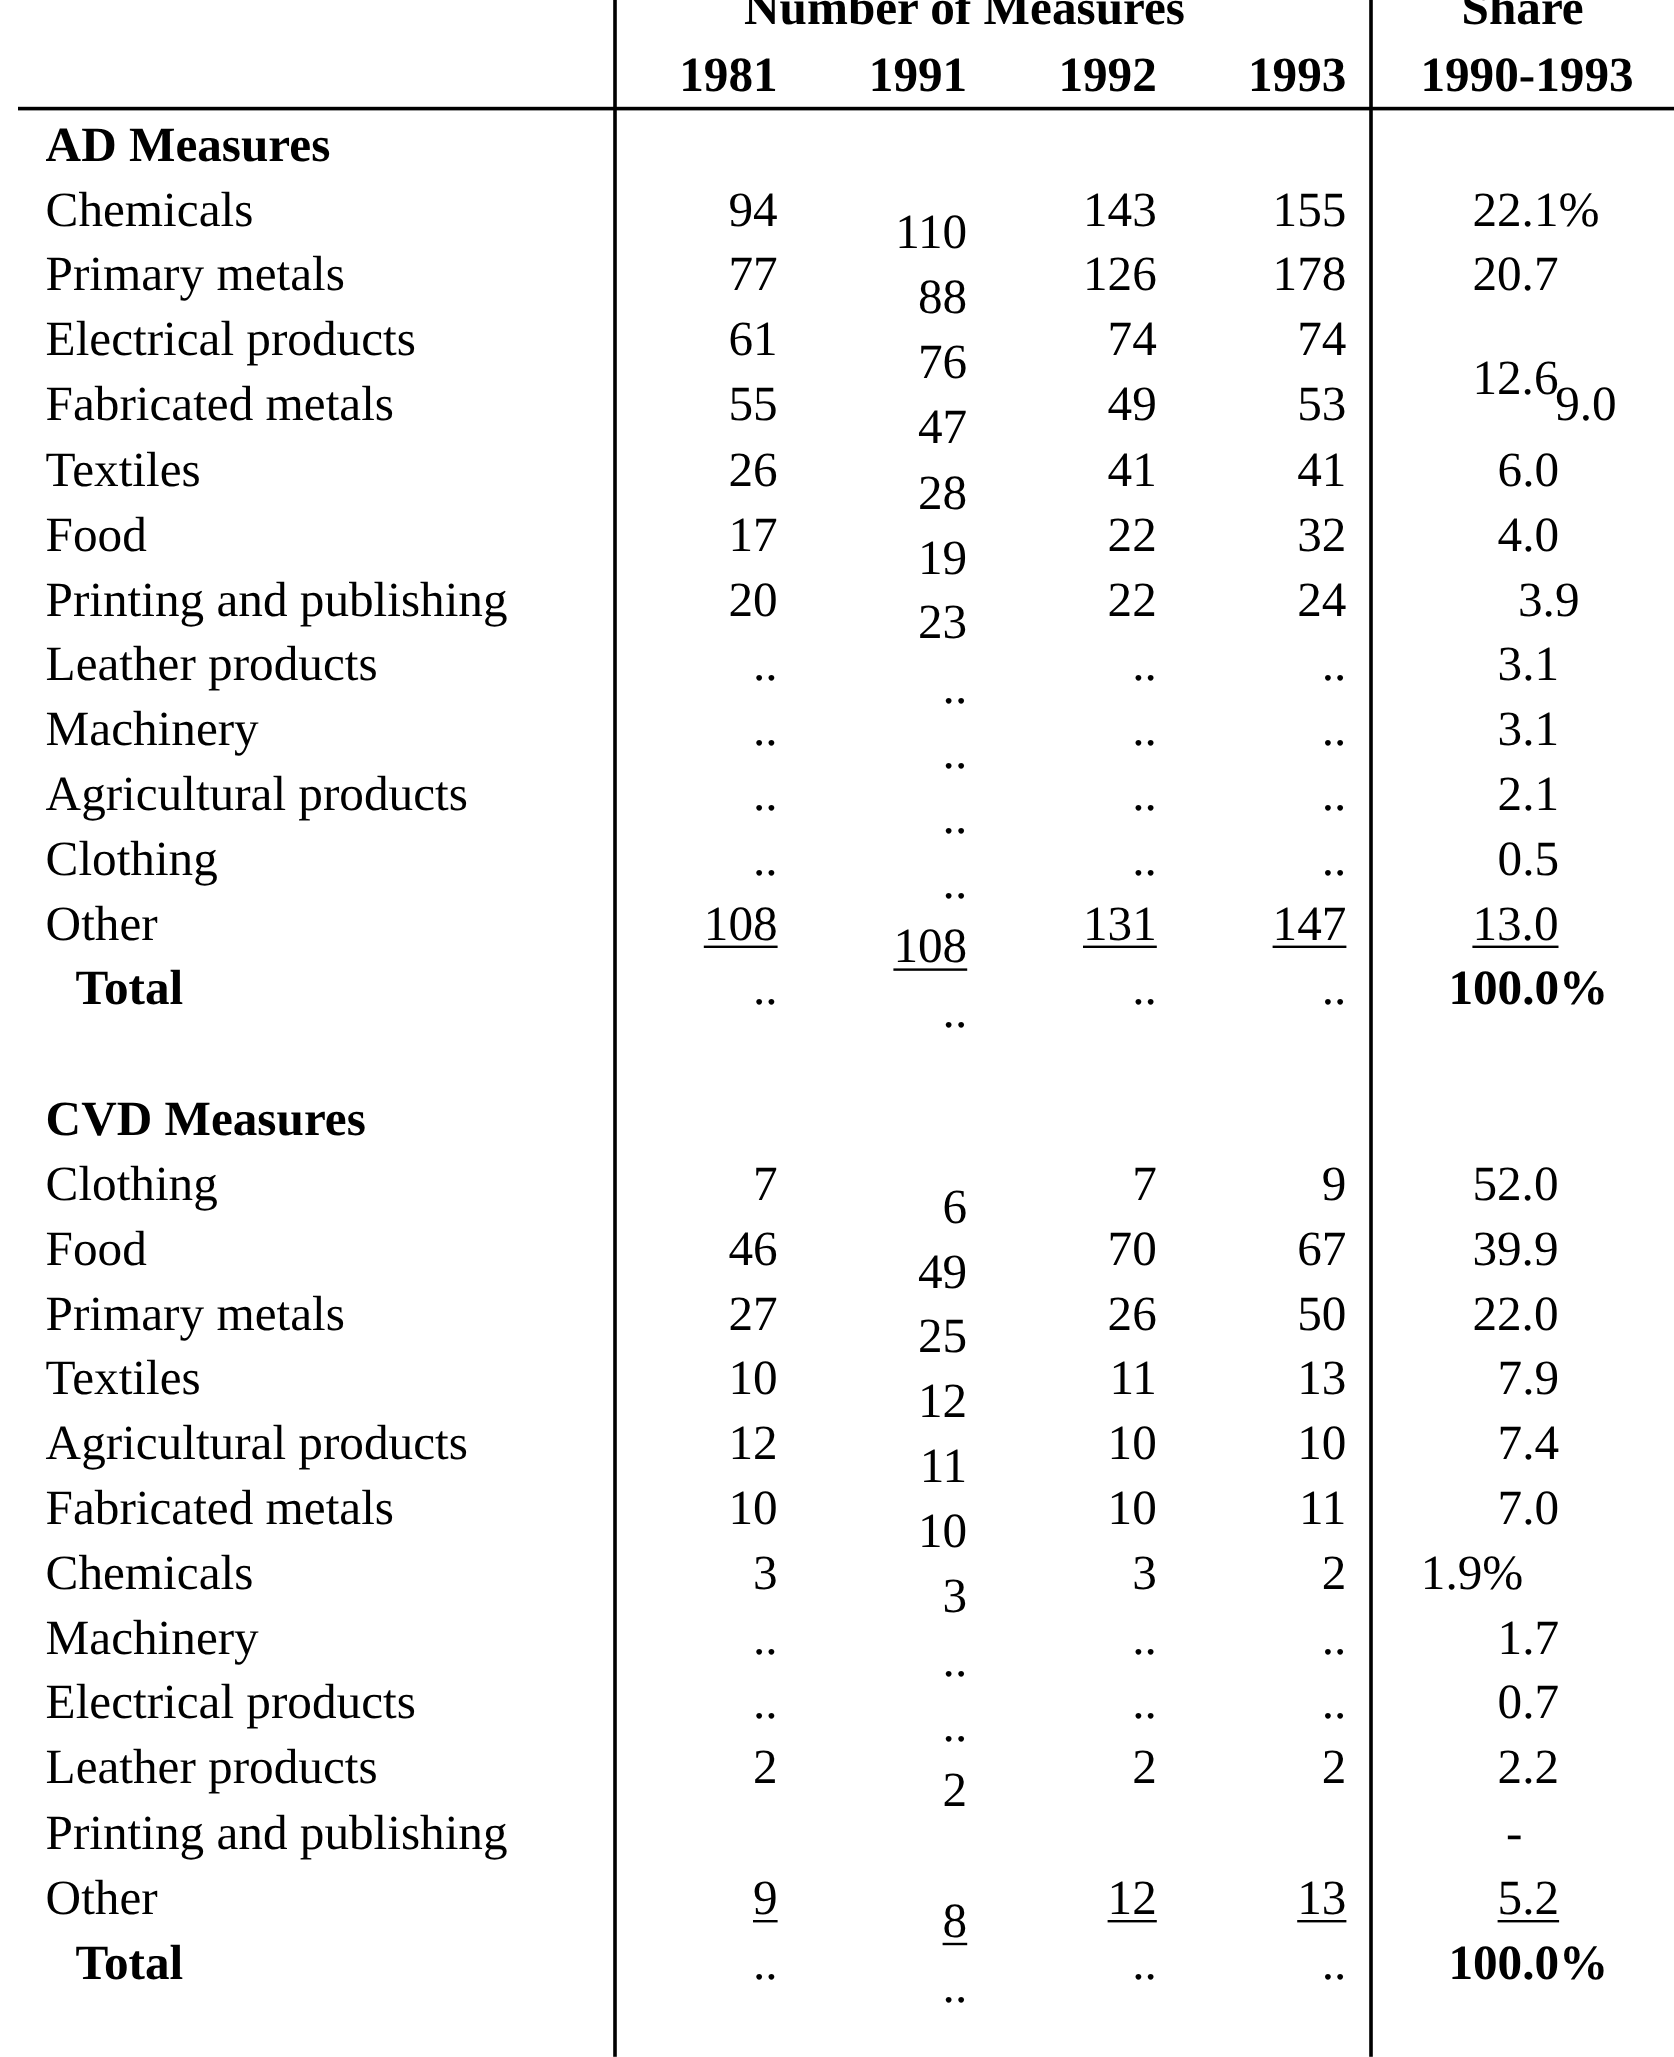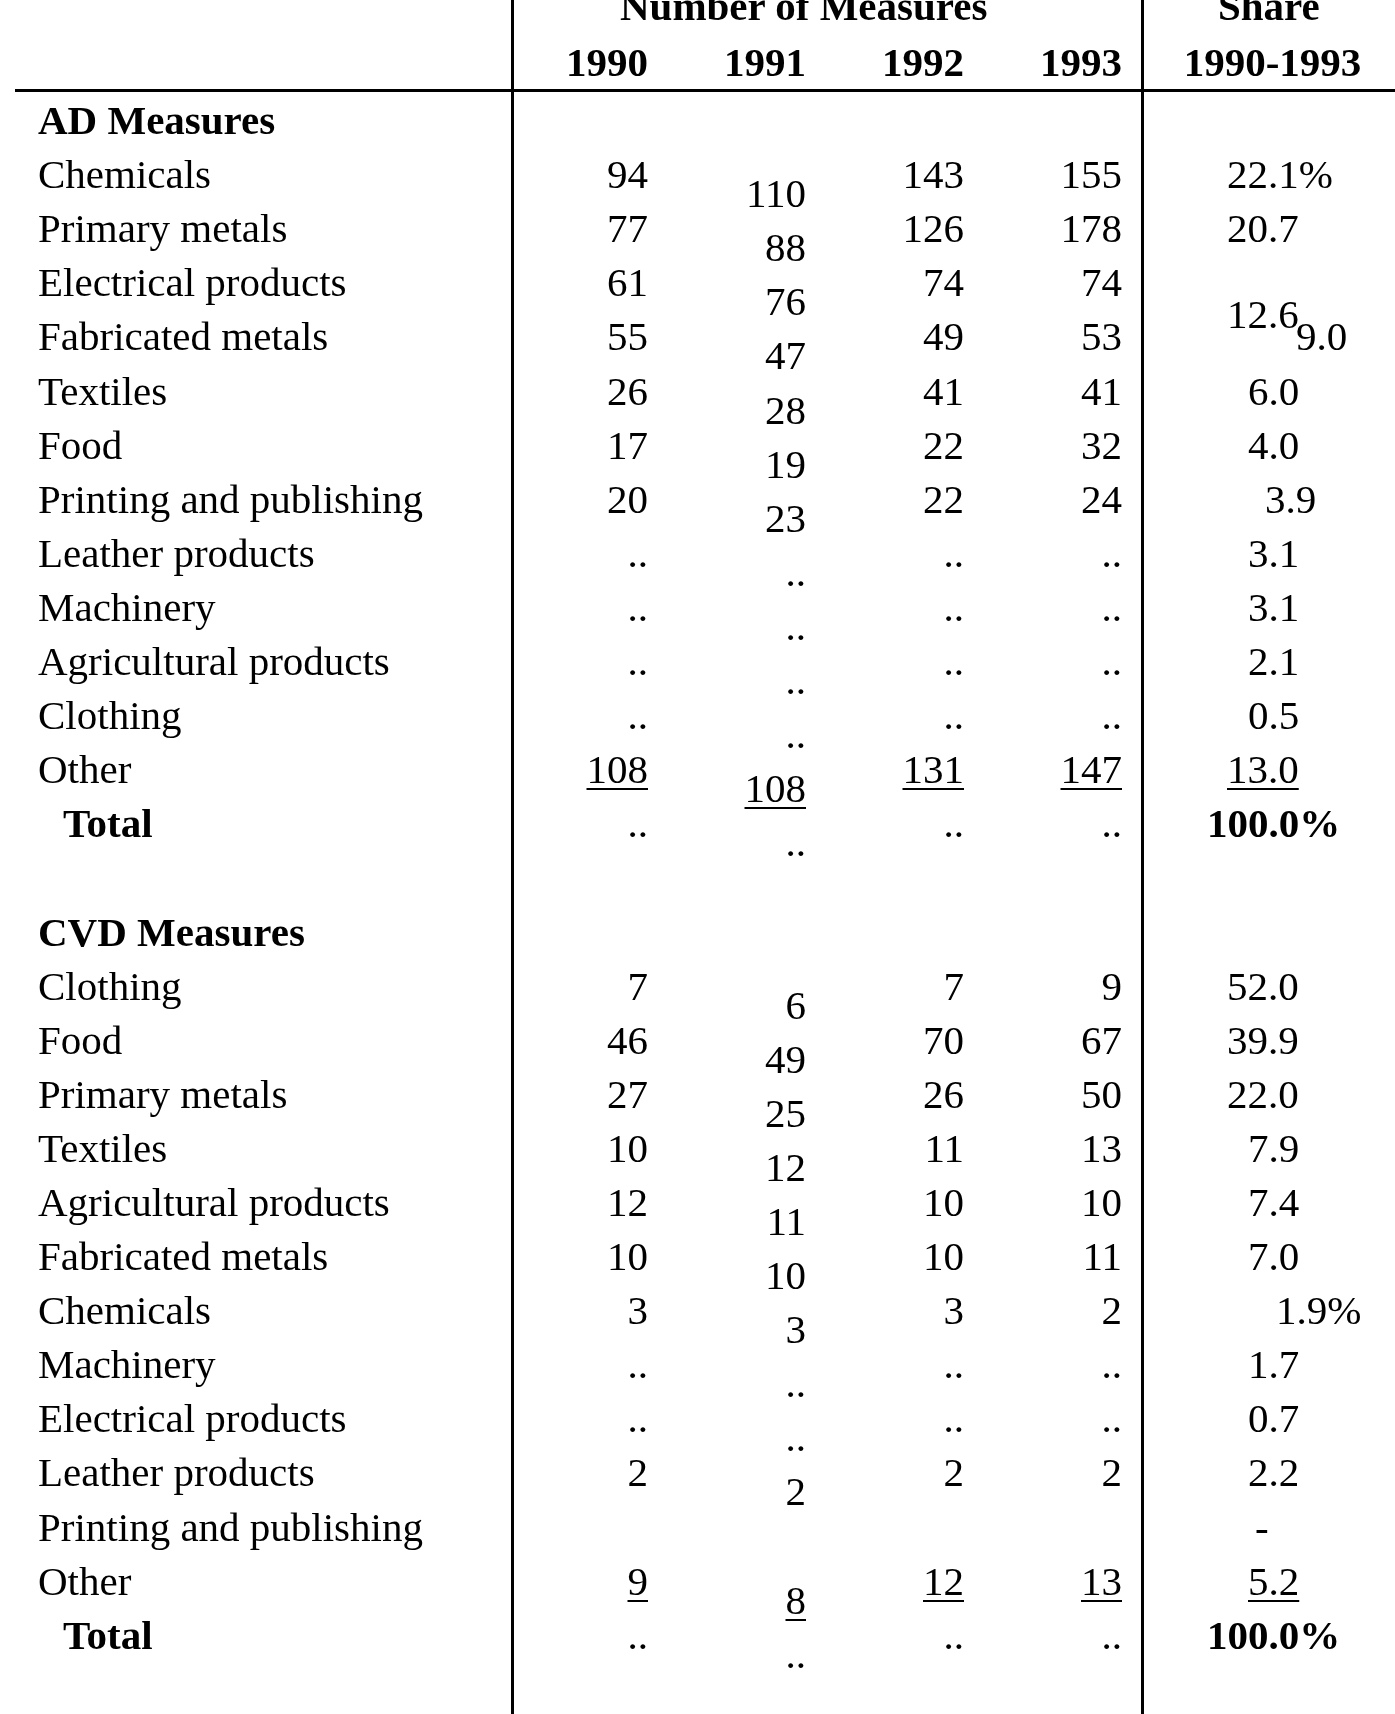--- a/index.html
+++ b/index.html
@@ -32,21 +32,21 @@
 </style>
 </head>
 <body>
 
 <div class="vline v1"></div>
 <div class="vline v2"></div>
 <div class="hrule"></div>
 
 <div class="hdr group" style="left:620px;">Number of Measures</div>
 <div class="hdr group" style="left:1218px;">Share</div>
-<div class="hdr year" style="left:520px;width:128px;">1990</div>
+<div class="hdr year" style="left:520px;width:128px;">1981</div>
 <div class="hdr year" style="left:680px;width:126px;">1991</div>
 <div class="hdr year" style="left:840px;width:124px;">1992</div>
 <div class="hdr year" style="left:1000px;width:122px;">1993</div>
 <div class="hdr year" style="left:1170px;width:205px;text-align:center;">1990-1993</div>
 
 <div id="table-body">
     <div class="row" style="top: 93px;">
       <span class="label bold">AD Measures</span>
     </div>
     <div class="row" style="top: 147px;">
@@ -203,21 +203,21 @@
       <span class="cell c2">10</span>
       <span class="cell c3">11</span>
       <span class="cell share" style="text-align: left; left: 1248px; width: auto;">7.0</span>
     </div>
     <div class="row" style="top: 1283px;">
       <span class="label">Chemicals</span>
       <span class="cell c0">3</span>
       <span class="cell c1">3</span>
       <span class="cell c2">3</span>
       <span class="cell c3">2</span>
-      <span class="cell share" style="text-align: right; left: 1276px; width: auto;">1.9%</span>
+      <span class="cell share" style="text-align: right; left: 1184px; width: auto;">1.9%</span>
     </div>
     <div class="row" style="top: 1337px;">
       <span class="label">Machinery</span>
       <span class="cell c0">..</span>
       <span class="cell c1">..</span>
       <span class="cell c2">..</span>
       <span class="cell c3">..</span>
       <span class="cell share" style="text-align: left; left: 1248px; width: auto;">1.7</span>
     </div>
     <div class="row" style="top: 1391px;">

